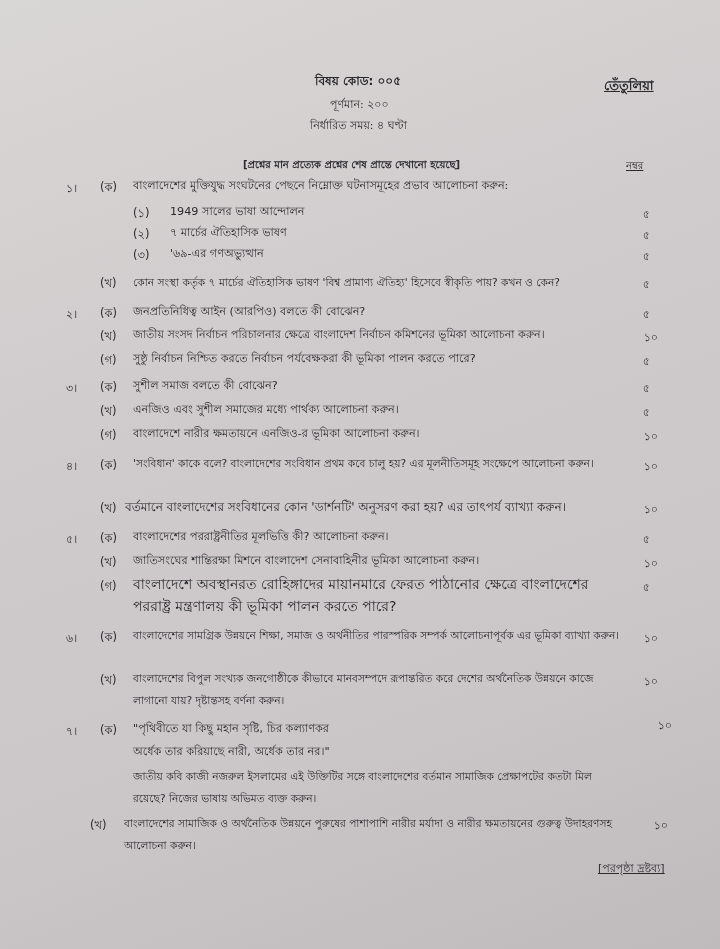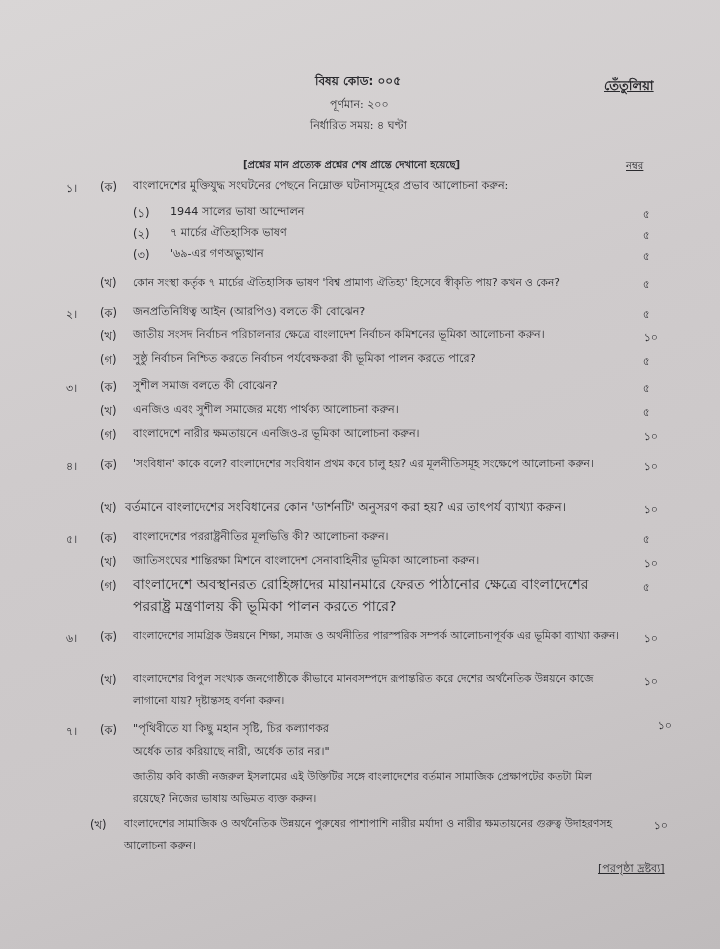--- a/index.html
+++ b/index.html
@@ -35,21 +35,21 @@
   <div class="abs hdr-time">নির্ধারিত সময়: ৪ ঘণ্টা</div>
   <div class="abs hdr-note">[প্রশ্নের মান প্রত্যেক প্রশ্নের শেষ প্রান্তে দেখানো হয়েছে]</div>
   <div class="abs col-head">নম্বর</div>
 
   <div>
     <span class="qnum" style="top:180px">১।</span>
     <span class="qlabel" style="left:100px;top:179px">(ক)</span>
     <span class="qtext abs" style="left:133px;top:175px">বাংলাদেশের মুক্তিযুদ্ধ সংঘটনের পেছনে নিম্নোক্ত ঘটনাসমূহের প্রভাব আলোচনা করুন:</span>
 
     <span class="qlabel" style="left:133px;top:205px">(১)</span>
-    <span class="qtext abs" style="left:170px;top:201px">1944 সালের ভাষা আন্দোলন</span>
+    <span class="qtext abs" style="left:170px;top:201px">1949 সালের ভাষা আন্দোলন</span>
     <span class="mark" style="left:620px;top:206px">৫</span>
 
     <span class="qlabel" style="left:133px;top:226px">(২)</span>
     <span class="qtext abs" style="left:170px;top:222px">৭ মার্চের ঐতিহাসিক ভাষণ</span>
     <span class="mark" style="left:620px;top:227px">৫</span>
 
     <span class="qlabel" style="left:133px;top:247px">(৩)</span>
     <span class="qtext abs" style="left:170px;top:243px">'৬৯-এর গণঅভ্যুত্থান</span>
     <span class="mark" style="left:620px;top:248px">৫</span>
 

